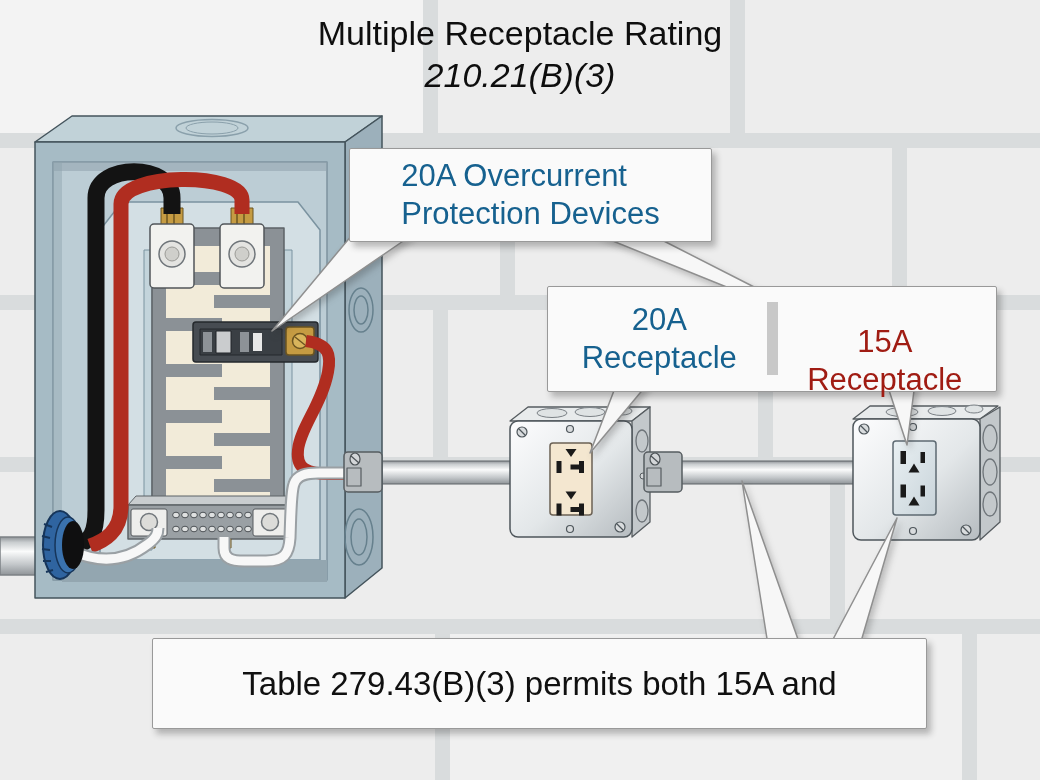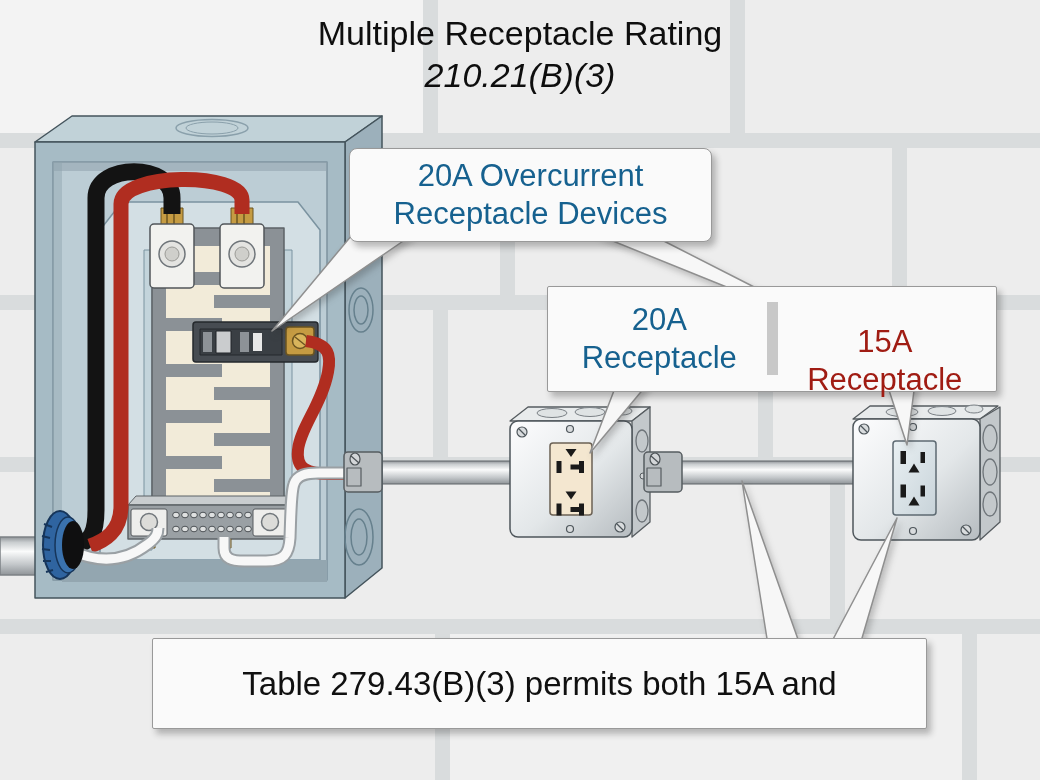--- a/index.html
+++ b/index.html
@@ -12,21 +12,21 @@
   .txt{position:absolute;z-index:2;text-align:center;}
   .title{left:0;right:0;top:12px;color:#0e0e0e;font-size:34px;line-height:42px;}
   .title .t2{font-style:italic;}
   .callout{
     position:absolute;z-index:2;background:#fafafa;
     border:1px solid #999;border-radius:2px;
     box-shadow:4px 5px 6px rgba(40,40,40,.30);
     display:flex;align-items:center;justify-content:center;
   }
   .co-a{left:349px;top:148px;width:361px;height:92px;
-        color:var(--accent-blue,#16618f);font-size:31px;line-height:38px;text-align:center;border-radius:8px;}
+        color:var(--accent-blue,#16618f);font-size:31px;line-height:38px;text-align:left;}
   .co-b{left:547px;top:286px;width:440px;height:96px;padding:4px;}
   .co-b .cell{flex:1;display:flex;flex-direction:column;align-items:center;justify-content:center;
               font-size:31px;line-height:38px;}
   .co-b .cell.blue{color:var(--accent-blue,#16618f);}
   .co-b .cell.red{color:var(--accent-red,#a01c13);margin-top:44px;}
   .co-b .divider{width:11px;background:#c8c8c8;align-self:stretch;margin:11px 0 12px 0;}
   .co-c{left:152px;top:638px;width:773px;height:89px;color:#101010;font-size:33px;line-height:41px;text-align:center;}
   .copyright{left:0;right:0;top:748px;color:#1c1c1c;font-size:17px;}
 </style>
 </head>
@@ -300,21 +300,21 @@
 </svg>
 
 <div class="txt title">
   <div>Multiple Receptacle Rating</div>
   <div class="t2">210.21(B)(3)</div>
 </div>
 
 <div class="callout co-a">
   <div>
     <div>20A Overcurrent</div>
-    <div>Receptacle Devices</div>
+    <div>Protection Devices</div>
   </div>
 </div>
 
 <div class="callout co-b">
   <div class="cell blue">
     <div>20A</div>
     <div>Receptacle</div>
   </div>
   <div class="divider"></div>
   <div class="cell red">

